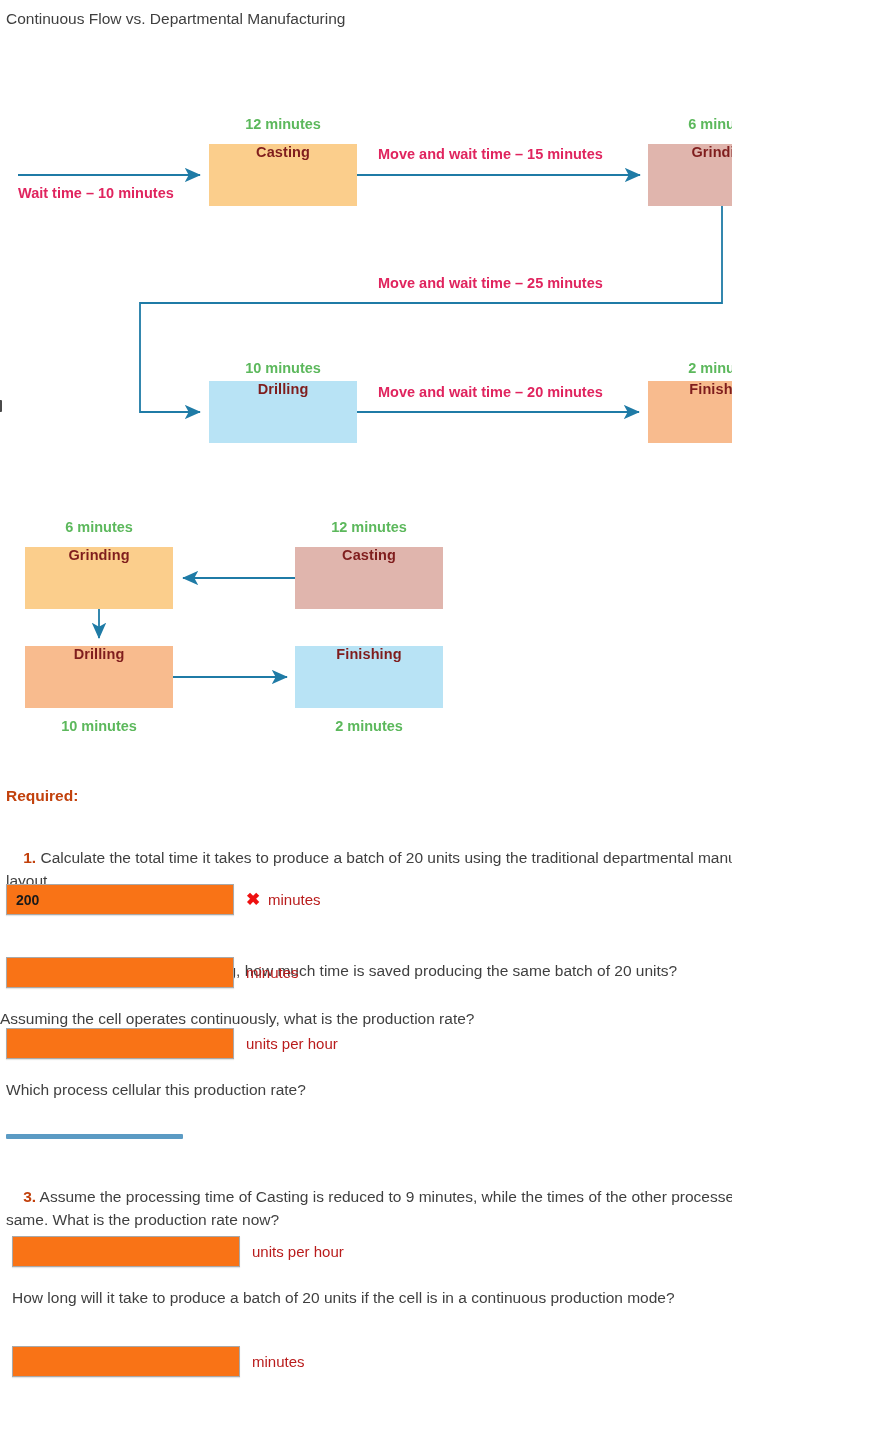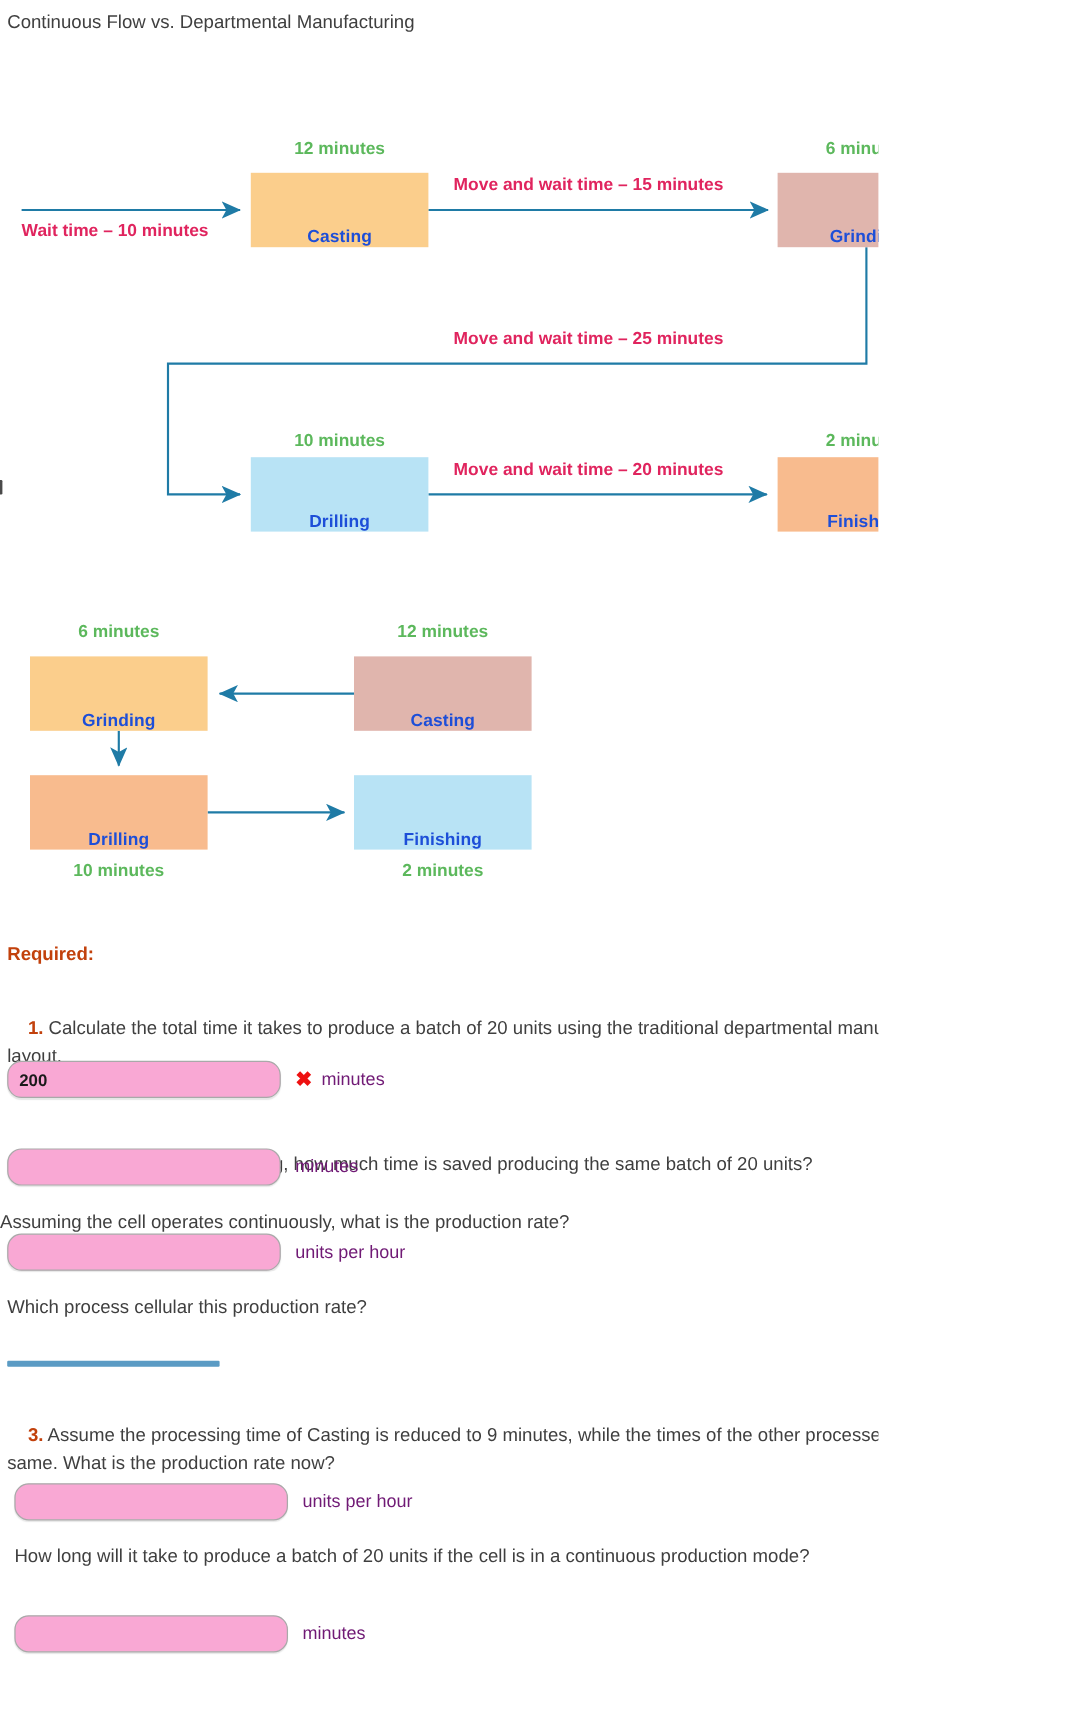--- a/index.html
+++ b/index.html
@@ -30,26 +30,26 @@
     color: #3f3f3f;
     white-space: pre-wrap;
   }
   .txt b, .bold { font-weight: bold; color: #c2410c; }
 
   
   .diagram { position: absolute; left: 0; top: 0; }
   .node {
     position: absolute;
     display: flex;
-    align-items: flex-end;
+    align-items: flex-start;
     justify-content: center;
     font-family: "Liberation Sans", sans-serif;
     font-size: 14.5px;
     font-weight: bold;
-    color: #1d4ed8;
+    color: #7f1d1d;
     letter-spacing: .1px;
   }
   .mins {
     position: absolute;
     color: #5cb85c;
     font-size: 14.5px;
     font-weight: bold;
     text-align: center;
     font-family: "Liberation Sans", sans-serif;
   }
@@ -62,34 +62,34 @@
     font-family: "Liberation Sans", sans-serif;
   }
   svg.conn { position: absolute; left: 0; top: 0; overflow: visible; pointer-events: none; }
 
   
   .ansbox {
     position: absolute;
     box-sizing: border-box;
     height: 31px;
     border: 1px solid #a9a9a9;
-    border-radius: 12px;
-    background: #f9a8d4;
+    border-radius: 0;
+    background: #f97316;
     font-family: "Liberation Sans", sans-serif;
     font-size: 14px;
     font-weight: bold;
     color: #1a1a1a;
     padding: 0 9px;
     box-shadow: 0 1px 1px rgba(0,0,0,.10);
     outline: none;
   }
   .unit {
     position: absolute;
     font-size: 15px;
-    color: #701a75;
+    color: #b91c1c;
   }
   .xmark {
     position: absolute;
     color: #ee1111;
     font-weight: bold;
     font-size: 17px;
     font-family: "Liberation Sans", sans-serif;
   }
   .divider {
     position: absolute;

